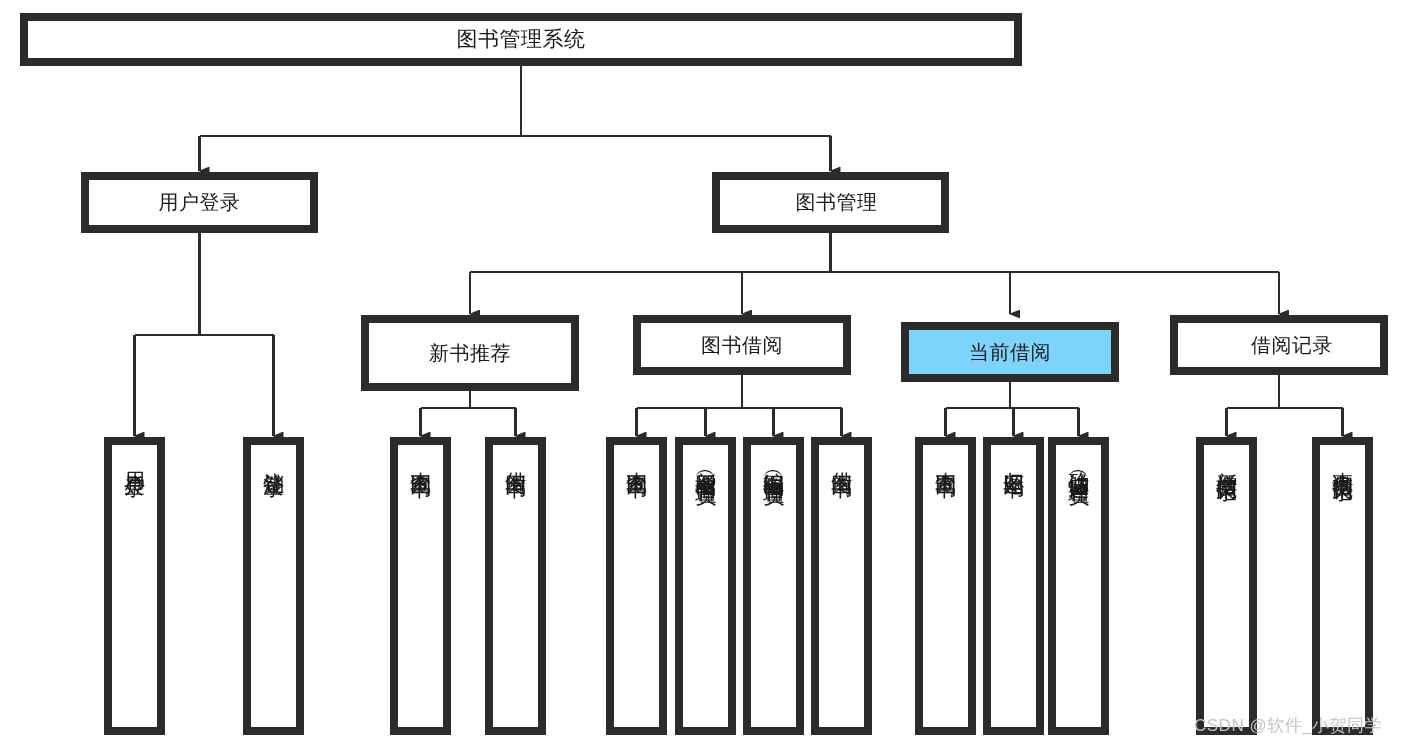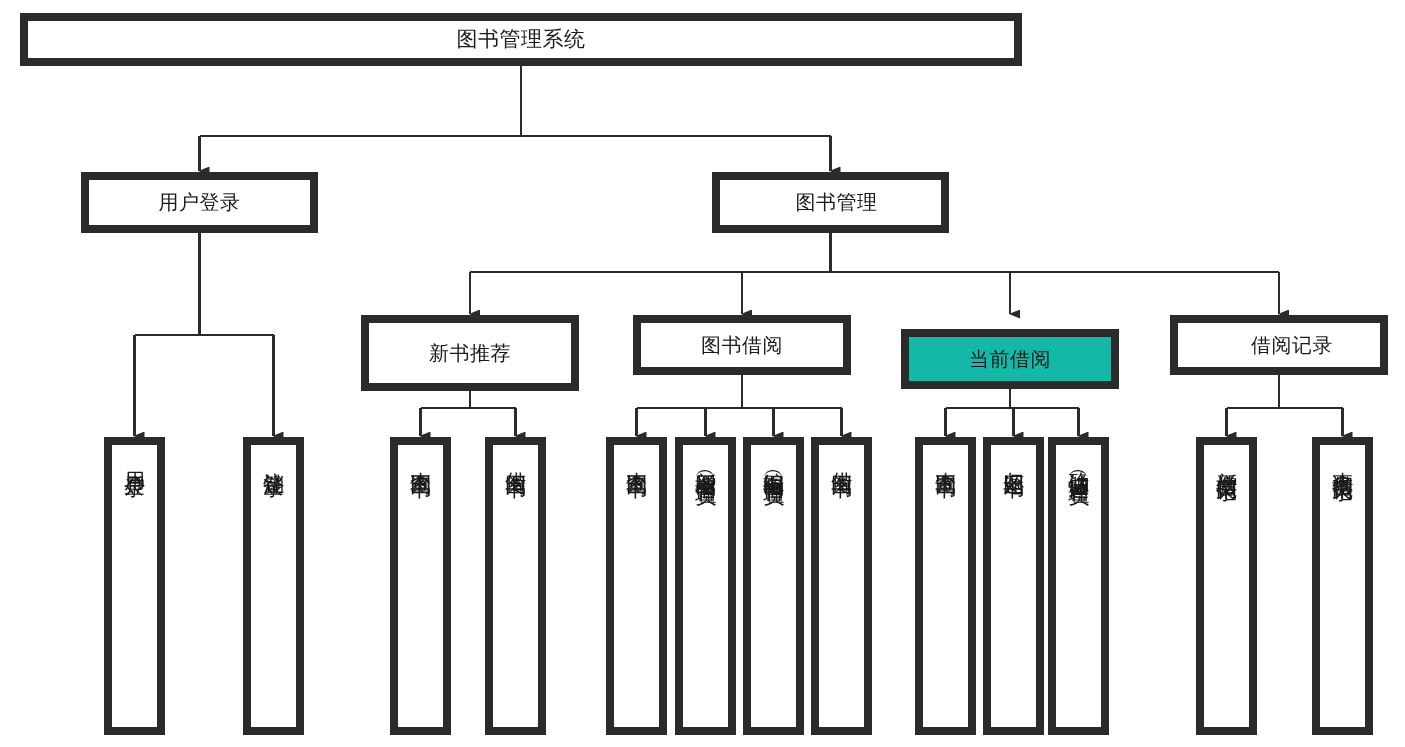--- a/index.html
+++ b/index.html
@@ -125,21 +125,21 @@
       </div>
       <div class="node horiz" style="left: 712px; top: 172px; width: 237px; height: 61px; border-color: rgb(43, 43, 43); background: rgb(255, 255, 255); padding-left: 12px;">
         <span class="lbl">图书管理</span>
       </div>
       <div class="node horiz" style="left: 361px; top: 315px; width: 218px; height: 76px; border-color: rgb(43, 43, 43); background: rgb(255, 255, 255);">
         <span class="lbl">新书推荐</span>
       </div>
       <div class="node horiz" style="left: 633px; top: 315px; width: 218px; height: 60px; border-color: rgb(43, 43, 43); background: rgb(255, 255, 255);">
         <span class="lbl">图书借阅</span>
       </div>
-      <div class="node horiz" style="left: 901px; top: 329px; width: 218px; height: 60px; border-color: rgb(43, 43, 43); background: #14b8a6;">
+      <div class="node horiz" style="left: 901px; top: 322px; width: 218px; height: 60px; border-color: rgb(43, 43, 43); background: #7dd3fc;">
         <span class="lbl">当前借阅</span>
       </div>
       <div class="node horiz" style="left: 1170px; top: 315px; width: 218px; height: 60px; border-color: rgb(43, 43, 43); background: rgb(255, 255, 255); padding-left: 26px;">
         <span class="lbl">借阅记录</span>
       </div>
       <div class="node vert" style="left: 104px; top: 437px; width: 61px; height: 298px; border-color: rgb(43, 43, 43); background: rgb(255, 255, 255);">
         <span class="lbl">用户登录</span>
       </div>
       <div class="node vert" style="left: 243px; top: 437px; width: 61px; height: 298px; border-color: rgb(43, 43, 43); background: rgb(255, 255, 255);">
         <span class="lbl">注销登录</span>
@@ -172,13 +172,14 @@
         <span class="lbl">确认归还（管理员）</span>
       </div>
       <div class="node vert" style="left: 1196px; top: 437px; width: 61px; height: 298px; border-color: rgb(43, 43, 43); background: rgb(255, 255, 255);">
         <span class="lbl">新增借阅记录</span>
       </div>
       <div class="node vert" style="left: 1312px; top: 437px; width: 61px; height: 298px; border-color: rgb(43, 43, 43); background: rgb(255, 255, 255);">
         <span class="lbl">查询借阅记录</span>
       </div>
     </div>
 
+  <div class="watermark" style="left: 1194px; top: 714px; color: rgb(196, 196, 196);">CSDN @软件_小贺同学</div>
 </div>
 
 </body></html>

